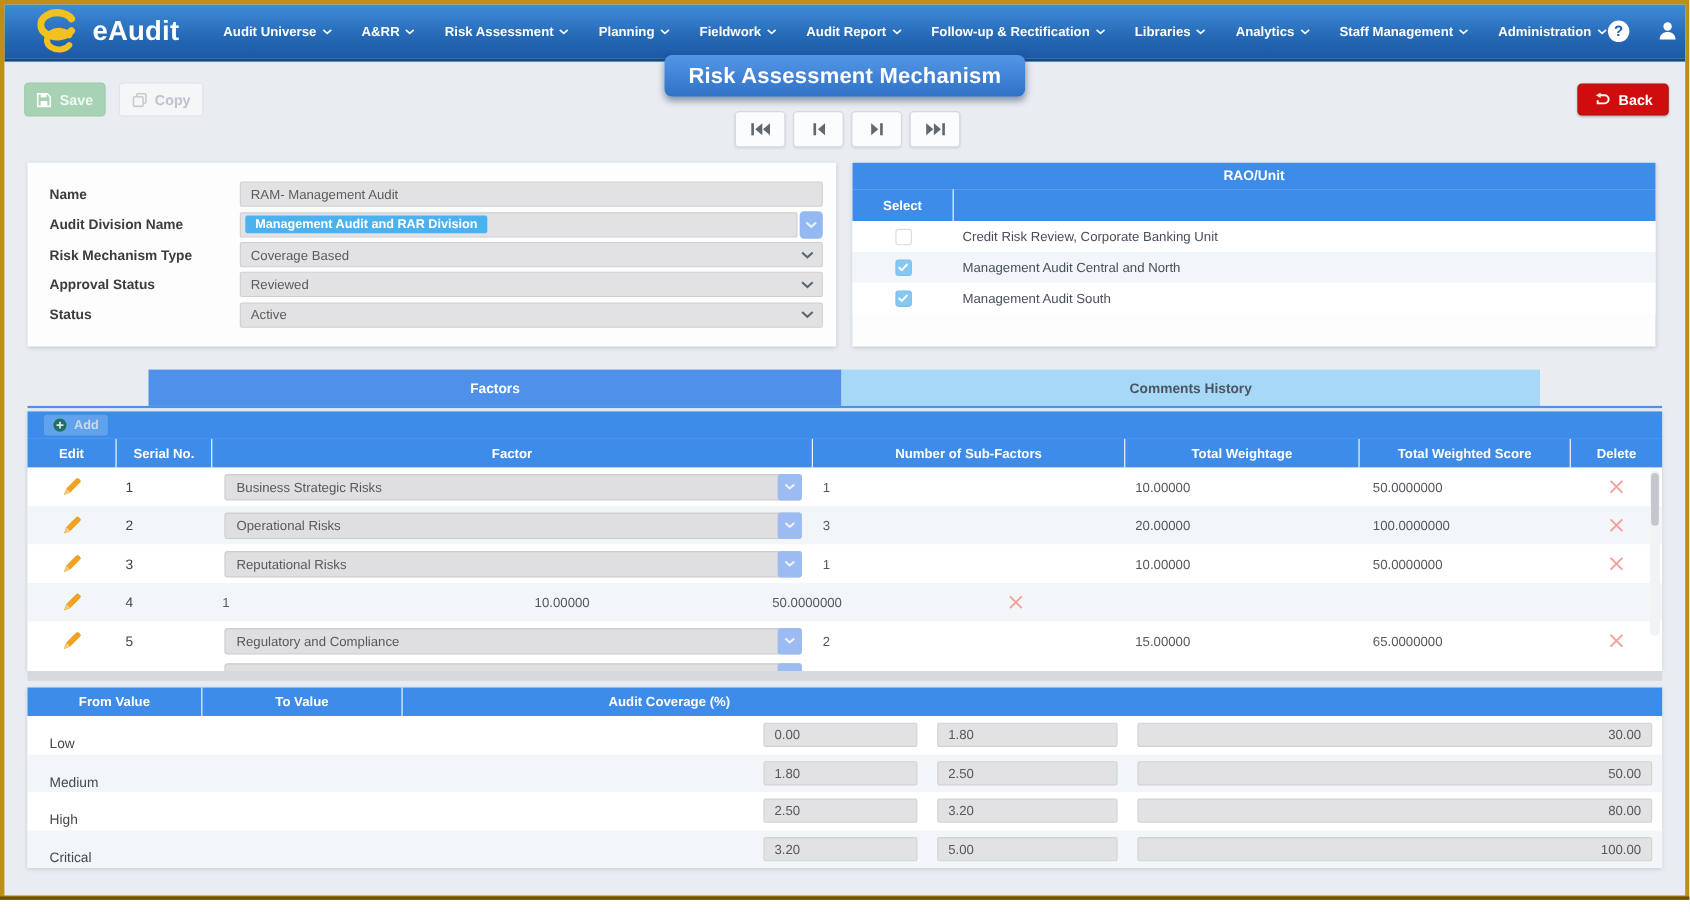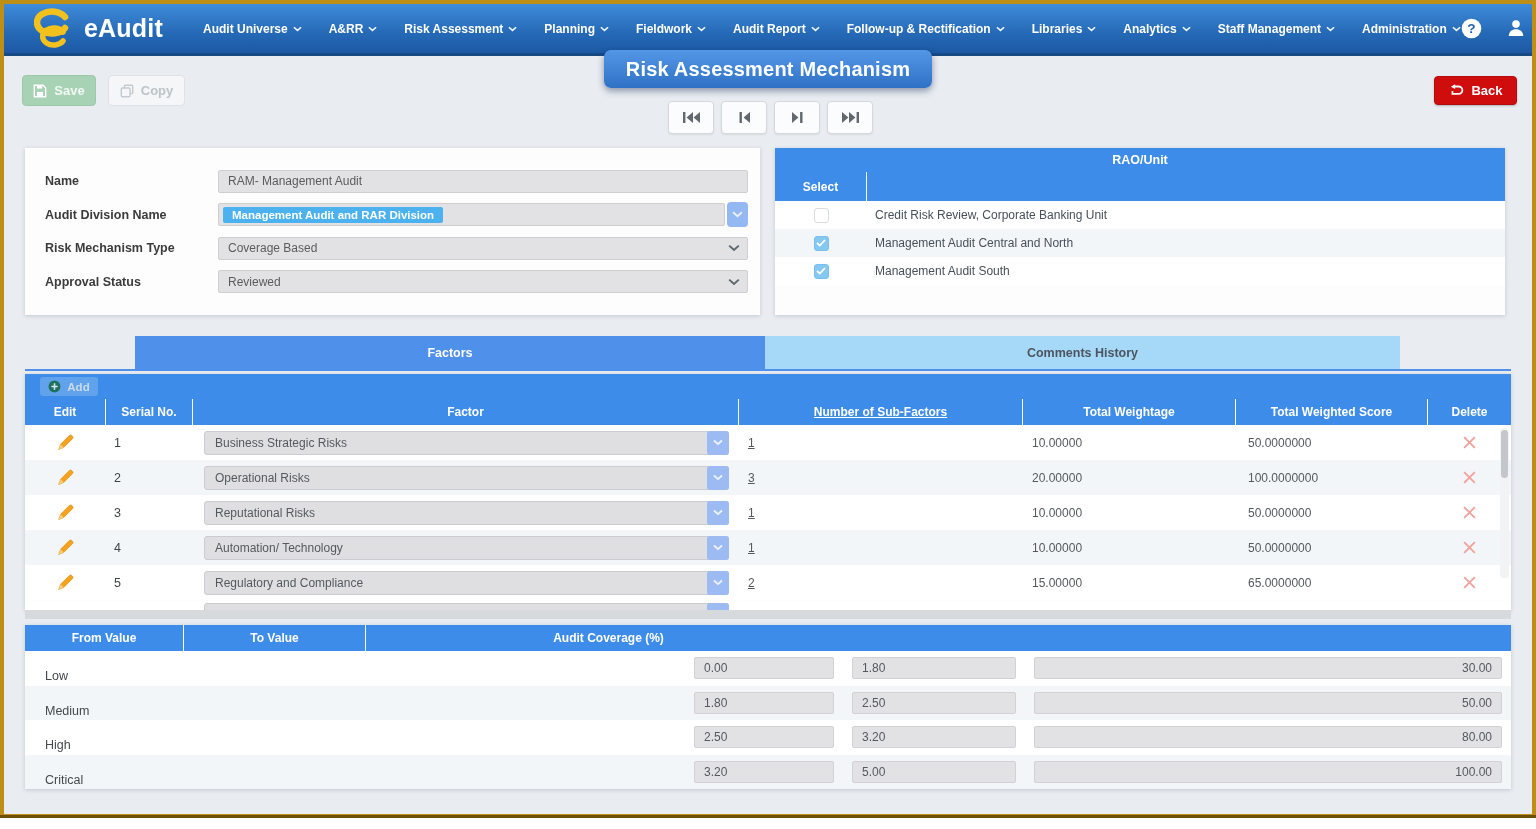--- a/index.html
+++ b/index.html
@@ -99,21 +99,21 @@
   .factors-card { left:25px; top:374px; width:1486px; height:236px; }
   .add-band { height:25px; background:#3d8ce9; display:flex; align-items:center; }
   .btn-add { margin-left:15px; width:58px; height:19px; background:#60a2ec;
     border-radius:3px; display:flex; align-items:center; justify-content:center; gap:6px;
     color:#ccd9e8; font-size:11.5px; font-weight:bold; cursor:pointer; }
   .cols-header { height:26px; background:#3d8ce9; display:flex; }
   .ch { color:#fff; font-size:12px; font-weight:bold; display:flex; align-items:center;
     justify-content:center; border-left:1px solid #fdfdfe; }
   .ch:first-child { border-left:none; }
   .c-edit { width:80px; } .c-serial { width:87px; } .c-factor { width:546px; }
-  .c-subf { width:284px;text-decoration:underline; } .c-wt { width:213px; } .c-score { width:192px; } .c-del { width:84px; }
+  .c-subf { width:284px; } .c-wt { width:213px; } .c-score { width:192px; } .c-del { width:84px; }
   .t-rows { height:176px; overflow:hidden; }
   .t-row { height:35px; display:flex; align-items:center; background:#fff; }
   .t-row.alt { background:#f3f6f8; }
   .tc { font-size:12px; color:#55595e; display:flex; align-items:center; }
   .tc.c-edit { justify-content:center; cursor:pointer; }
   .tc.c-serial { padding-left:9px; color:#3f4348; font-size:12.5px; }
   .tc.c-subf, .tc.c-wt { padding-left:10px; }
   .tc.c-score { padding-left:13px; }
   .tc.c-del { justify-content:center; cursor:pointer; }
   .sel-box { position:relative; width:525px; height:24px; margin-left:12px;
@@ -346,20 +346,31 @@
       <span class="f-label">Approval Status</span>
       <span class="f-input-wrap">
         <span class="g-input">
           <span>Reviewed</span>
           <span class="chev"><svg width="12" height="8" viewBox="0 0 10 6">
                 <path d="M1 1 L5 4.6 L9 1" stroke="currentColor" stroke-width="1.6" fill="none"></path>
               </svg></span>
         </span>
       </span>
     </div>
+    <div class="f-row">
+      <span class="f-label">Status</span>
+      <span class="f-input-wrap">
+        <span class="g-input">
+          <span>Active</span>
+          <span class="chev"><svg width="12" height="8" viewBox="0 0 10 6">
+                <path d="M1 1 L5 4.6 L9 1" stroke="currentColor" stroke-width="1.6" fill="none"></path>
+              </svg></span>
+        </span>
+      </span>
+    </div>
   </section>
 
   <section class="card rao-card">
     <div class="rao-header">RAO/Unit</div>
     <div class="rao-subheader">
       <span class="rao-selcol">Select</span>
     </div>
     <div>
 
         <div class="rao-row">
@@ -507,30 +518,20 @@
         </div>
 
         <div class="t-row alt">
           <span class="tc c-edit">
             <svg width="18" height="18" viewBox="0 0 20 20">
               <path d="M3 17.2 L5.1 11.4 L14.8 1.7 a1.9 1.9 0 0 1 2.7 0 l.8.8 a1.9 1.9 0 0 1 0 2.7 L8.6 14.9 Z" fill="#f6a21d" stroke="#d98d0e" stroke-width="0.7"></path>
               <path d="M3 17.2 L5.1 11.4 L8.6 14.9 Z" fill="#f9cd7d"></path>
             </svg>
           </span>
           <span class="tc c-serial">4</span>
-          <span class="tc c-factor">
-            <span class="sel-box">
-              <span>Automation/ Technology</span>
-              <span class="sel-dd">
-                <svg width="10" height="7" viewBox="0 0 10 6">
-                  <path d="M1 1 L5 4.6 L9 1" stroke="currentColor" stroke-width="1.8" fill="none"></path>
-                </svg>
-              </span>
-            </span>
-          </span>
           <span class="tc c-subf">1</span>
           <span class="tc c-wt">10.00000</span>
           <span class="tc c-score">50.0000000</span>
           <span class="tc c-del">
             <svg width="15" height="15" viewBox="0 0 14 14">
               <path d="M2 2 L12 12 M12 2 L2 12" stroke="#f2a19c" stroke-width="1.7"></path>
             </svg>
           </span>
         </div>
 

